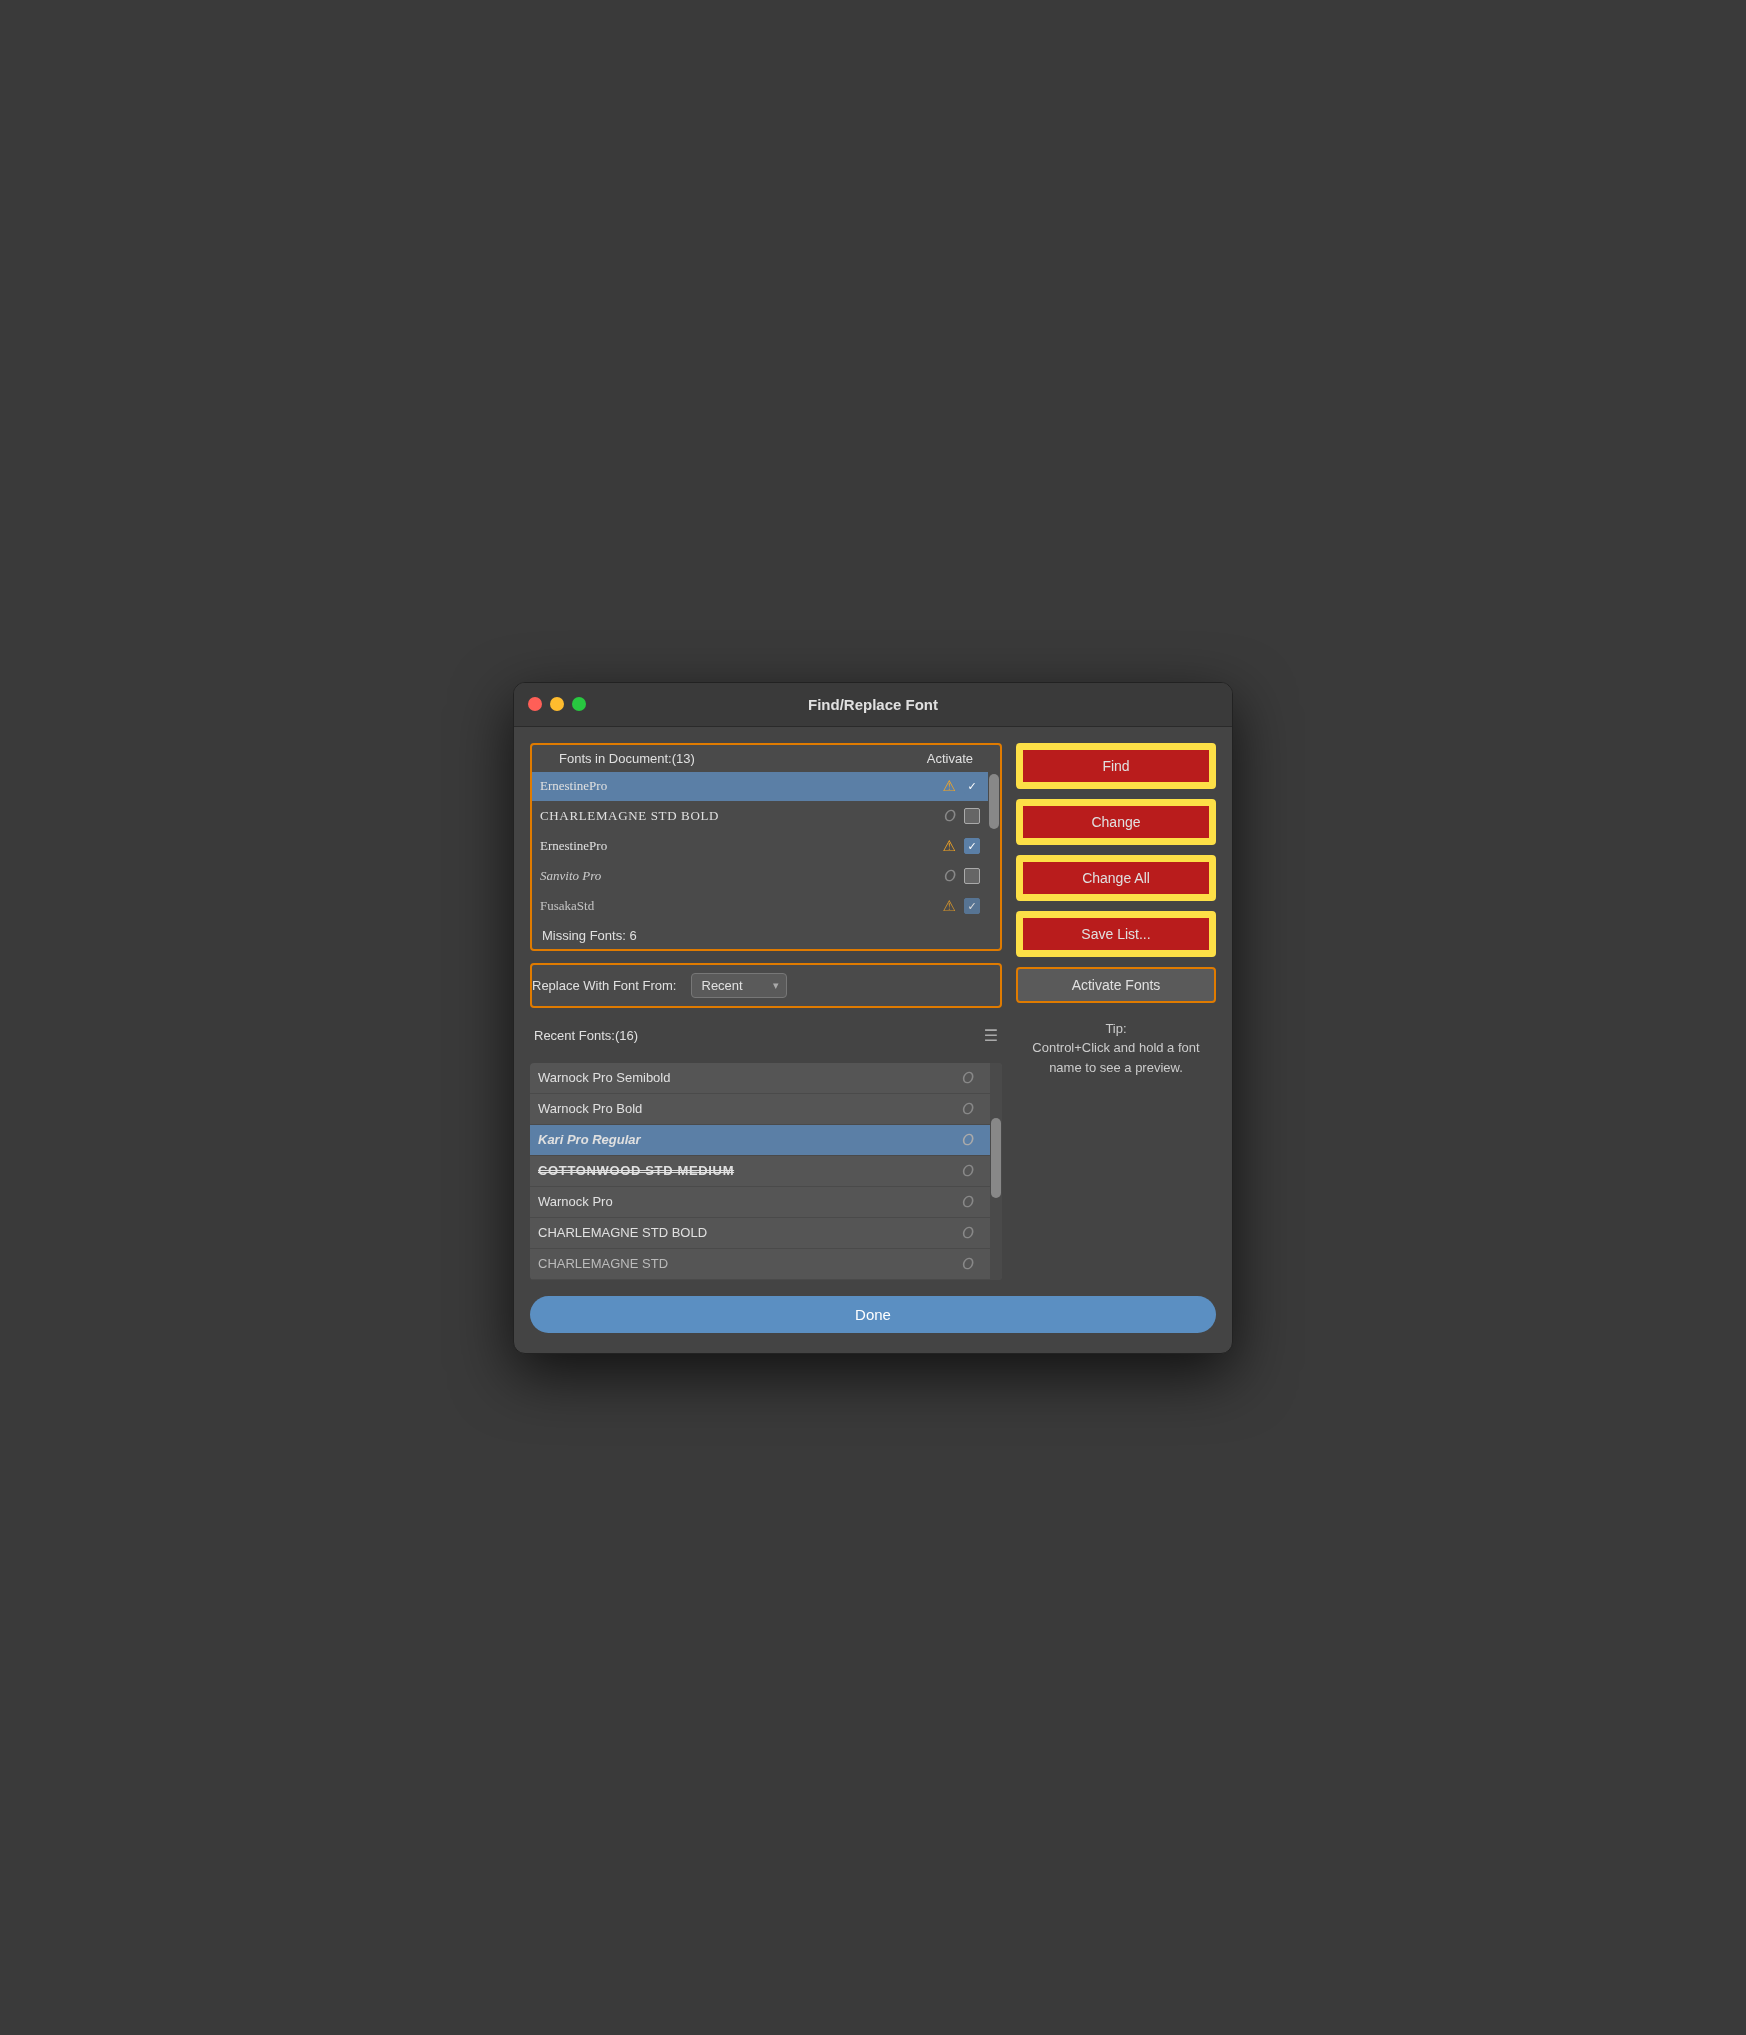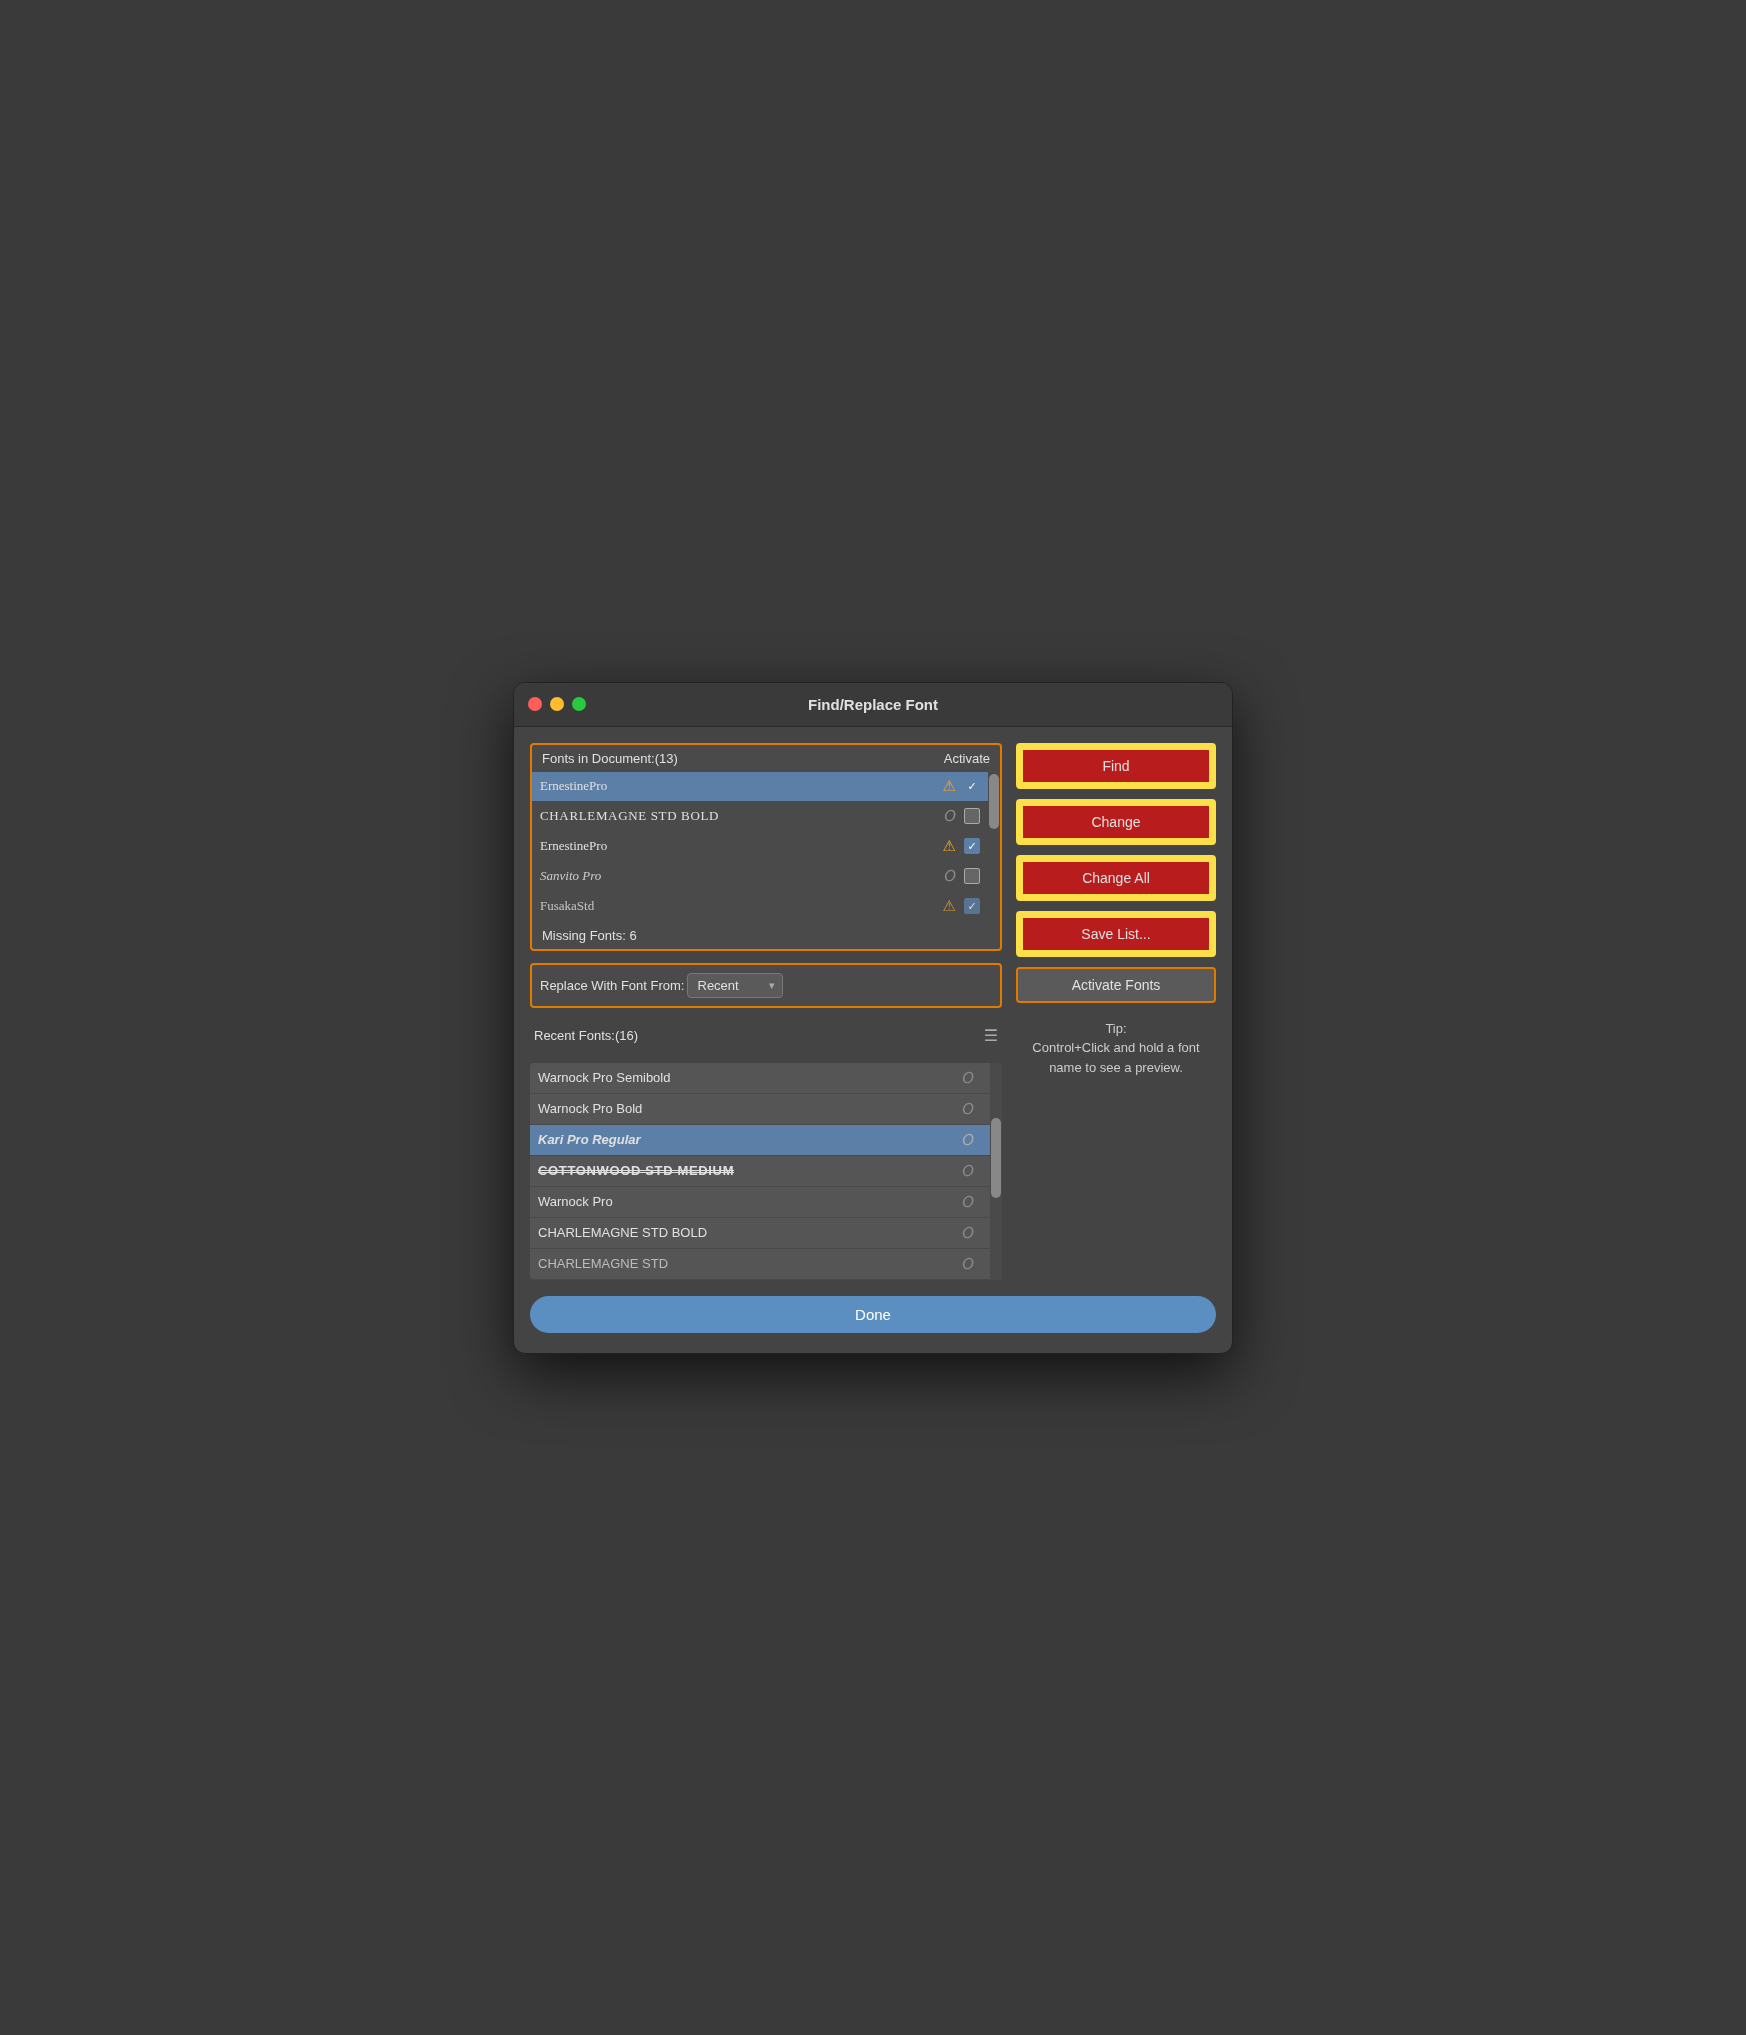--- a/index.html
+++ b/index.html
@@ -74,21 +74,21 @@
       border: 2px solid #e07b00;
       border-radius: 4px;
       background: #4a4a4a;
       overflow: hidden;
     }
 
     .fonts-header {
       display: flex;
       justify-content: space-between;
       align-items: center;
-      padding: 6px 10px;
+      padding: 6px 27px;
       color: #e0e0e0;
       font-size: 13px;
       gap: 19px;
     }
 
     .font-row {
       display: flex;
       align-items: center;
       padding: 5px 8px;
       border-bottom: 1px solid #4a4a4a;
@@ -156,24 +156,24 @@
     .missing-fonts-row {
       padding: 6px 10px;
       color: #e0e0e0;
       font-size: 13px;
     }
 
     
     .replace-box {
       border: 2px solid #e07b00;
       border-radius: 4px;
-      padding: 8px 8px;
-      display: flex;
-      align-items: center;
-      gap: 2px;
+      padding: 8px 0;
+      display: flex;
+      align-items: center;
+      gap: 14px;
       background: #4a4a4a;
     }
 
     .replace-label {
       color: #e0e0e0;
       font-size: 13px;
       white-space: nowrap;
     }
 
     .replace-dropdown {

